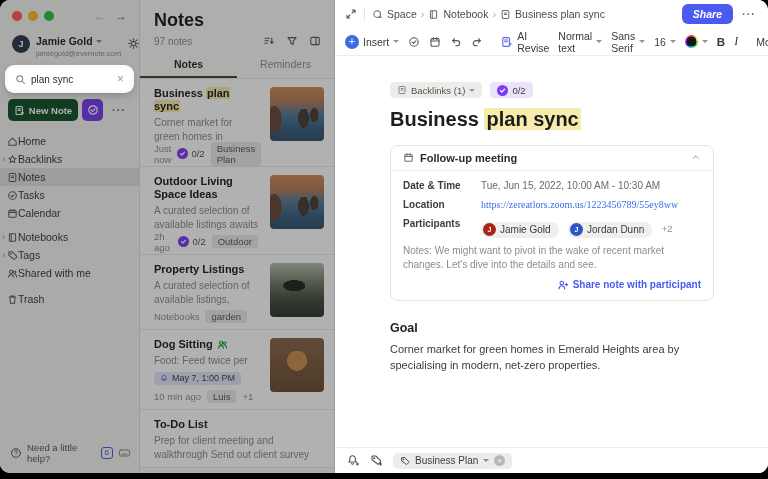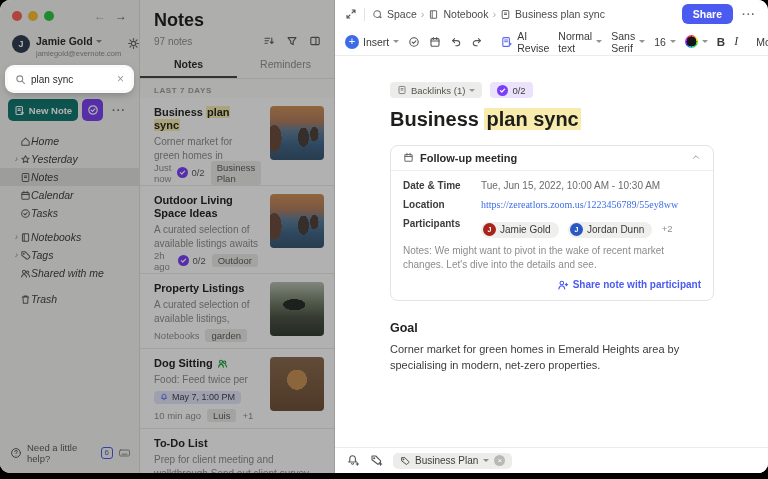--- a/index.html
+++ b/index.html
@@ -31,29 +31,29 @@
   .caret { display:inline-block; width:0; height:0; border-left:3px solid transparent;
     border-right:3px solid transparent; border-top:3.5px solid currentColor; opacity:.55; }
   .searchbox { position:relative; z-index:60; margin:10px 8px 0 8px; height:22px; background:#fff;
     border-radius:6px; display:flex; align-items:center; gap:5px; padding:0 7px;
     box-shadow:0 0 0 3px rgba(255,255,255,.95), 0 3px 10px rgba(0,0,0,.35); }
   .searchbox input { border:0; outline:0; flex:1; font-size:10px; color:#2c2c2a; min-width:0;
     font-family:inherit; background:transparent; }
   .searchbox .mag { color:#8c8c8a; flex:none; }
   .clear-x { color:#9a9a98; font-size:12px; line-height:1; cursor:default; }
   .btn-row { display:flex; align-items:center; margin:9px 8px 0 8px; }
-  .btn-new { height:22px; width:70px; background:#0f766e; color:#fff; border:0; border-radius:5px;
+  .btn-new { height:22px; width:70px; background:#14532d; color:#fff; border:0; border-radius:5px;
     font-size:9.5px; font-weight:bold; display:flex; align-items:center; justify-content:center; gap:4px;
     font-family:inherit; }
   .btn-task { height:22px; width:21px; margin-left:4px; background:#7a40f2; color:#fff; border:0;
     border-radius:5px; display:flex; align-items:center; justify-content:center; }
   .btn-dots { height:22px; width:18px; margin-left:7px; background:transparent; border:0;
     color:#6a6a68; font-size:11px; letter-spacing:1px; font-weight:bold; font-family:inherit; }
   .nav { margin-top:11px; list-style:none; }
-  .nav li { height:18px; display:flex; align-items:center; padding-left:13px; color:#3c3c3a;font-style:italic; }
+  .nav li { height:18px; display:flex; align-items:center; padding-left:0; color:#3c3c3a; }
   .nav li .exp { width:7px; font-size:9px; color:#8c8c8a; text-align:center; }
   .nav li .nic { color:#5c5c5a; display:flex; }
   .nav li.sel { background:#e2e2df; }
   .nav li.gap-before { margin-top:6px; }
   .nav li.gap-big { margin-top:8px; }
   .help-row { position:absolute; bottom:9px; left:10px; right:8px; display:flex; align-items:center;
     gap:5px; color:#5a5a58; font-size:9.5px; }
   .help-badge { margin-left:auto; border:1px solid #4b5bf0; color:#4b5bf0; border-radius:3px;
     font-size:8px; padding:0 3px; line-height:10px; }
   .key-icon { color:#8c8c8a; display:flex; }
@@ -101,21 +101,21 @@
   .shared-ic { color:#1ba23c; display:flex; }
 
   
   .editor { flex:1; height:100%; background:#fff; position:relative; overflow:hidden; }
   .ed-topbar { height:28px; display:flex; align-items:center; gap:7px; padding:0 10px; }
   .vdiv { width:1px; height:13px; background:#e2e2e0; }
   .crumb { display:flex; align-items:center; gap:4px; font-size:10.5px; color:#4a4a48; }
   .crumb .cic { color:#6a6a68; display:flex; }
   .crumb-sep { color:#b0b0ae; font-size:11px; }
   .btn-share { margin-left:auto; background:#4b5bf0; color:#fff; border:0; border-radius:6px;
-    font-size:10.5px; font-weight:bold; padding:4px 11px; font-family:inherit; }
+    font-size:10.5px; font-weight:bold; padding:4px 11px; font-family:inherit;font-style:italic; }
   .ed-dots { border:0; background:none; color:#6a6a68; font-size:11px; letter-spacing:1px; font-weight:bold;
     padding:0 2px; font-family:inherit; }
   .ed-toolbar { height:28px; border-bottom:1px solid #ececea; display:flex; align-items:center;
     gap:9px; padding:0 10px; font-size:10.5px; color:#3a3a38; }
   .tb-item { display:flex; align-items:center; gap:4px; }
   .plus-circle { width:14px; height:14px; border-radius:50%; background:#3b6ce8; color:#fff;
     display:inline-flex; align-items:center; justify-content:center; font-size:11px; line-height:1; }
   .tb-ic { color:#55555a; display:flex; }
   .ai-ic { color:#5b6af0; display:flex; }
   .color-wheel { width:13px; height:13px; border-radius:50%;
@@ -234,51 +234,51 @@
           </span>
         <span>Home</span>
       </li>
       <li>
         <span class="exp">›</span>
         <span class="nic">
             <svg class="ic" width="11" height="11" viewBox="0 0 12 12" fill="none" stroke="currentColor" stroke-width="1.1" stroke-linejoin="round">
               <path d="M6 1.8 7.2 4.3 10 4.6 7.9 6.5 8.5 9.3 6 7.9 3.5 9.3 4.1 6.5 2 4.6 4.8 4.3Z"></path>
             </svg>
           </span>
-        <span>Yesterday</span>
+        <span>Backlinks</span>
       </li>
       <li class="sel">
         <span class="exp"></span>
         <span class="nic">
             <svg class="ic" width="11" height="11" viewBox="0 0 12 12" fill="none" stroke="currentColor" stroke-width="1.1">
               <rect x="2.4" y="1.7" width="7.2" height="8.6" rx="1.2"></rect>
               <path d="M4.4 4.3h3.2M4.4 6.1h3.2"></path>
             </svg>
           </span>
         <span>Notes</span>
       </li>
       <li>
         <span class="exp"></span>
         <span class="nic">
+            <svg class="ic" width="11" height="11" viewBox="0 0 12 12" fill="none" stroke="currentColor" stroke-width="1.1" stroke-linecap="round" stroke-linejoin="round">
+              <circle cx="6" cy="6" r="4.2"></circle>
+              <path d="M4.2 6.1 5.5 7.4 7.9 4.9"></path>
+            </svg>
+          </span>
+        <span>Tasks</span>
+      </li>
+      <li>
+        <span class="exp"></span>
+        <span class="nic">
             <svg class="ic" width="11" height="11" viewBox="0 0 12 12" fill="none" stroke="currentColor" stroke-width="1.1" stroke-linecap="round">
               <rect x="2" y="2.6" width="8" height="7.6" rx="1.2"></rect>
               <path d="M2 5h8M4.3 1.5v2M7.7 1.5v2"></path>
             </svg>
           </span>
         <span>Calendar</span>
-      </li>
-      <li>
-        <span class="exp"></span>
-        <span class="nic">
-            <svg class="ic" width="11" height="11" viewBox="0 0 12 12" fill="none" stroke="currentColor" stroke-width="1.1" stroke-linecap="round" stroke-linejoin="round">
-              <circle cx="6" cy="6" r="4.2"></circle>
-              <path d="M4.2 6.1 5.5 7.4 7.9 4.9"></path>
-            </svg>
-          </span>
-        <span>Tasks</span>
       </li>
       <li class="gap-before">
         <span class="exp">›</span>
         <span class="nic">
             <svg class="ic" width="11" height="11" viewBox="0 0 12 12" fill="none" stroke="currentColor" stroke-width="1.1">
               <rect x="2.6" y="1.8" width="6.8" height="8.4" rx="1"></rect>
               <path d="M4.6 1.8v8.4"></path>
             </svg>
           </span>
         <span>Notebooks</span>
@@ -357,21 +357,20 @@
                 <path d="M6.9 2.4v7.2"></path>
               </svg>
             </span>
         </span>
       </div>
     </div>
     <div class="nl-tabs">
       <div class="nl-tab active">Notes</div>
       <div class="nl-tab">Reminders</div>
     </div>
-    <div class="nl-section">LAST 7 DAYS</div>
 
     <article class="card has-thumb">
       <h3 class="card-title">
           <span><span>Business </span><span class="hl">plan sync</span></span>
         </h3>
       <p class="card-snippet">Corner market for green homes in Emerald Heights area by special...</p>
       <div class="card-meta">
         <span>Just now</span>
         <span class="task-badge">
             <span class="pcheck">

